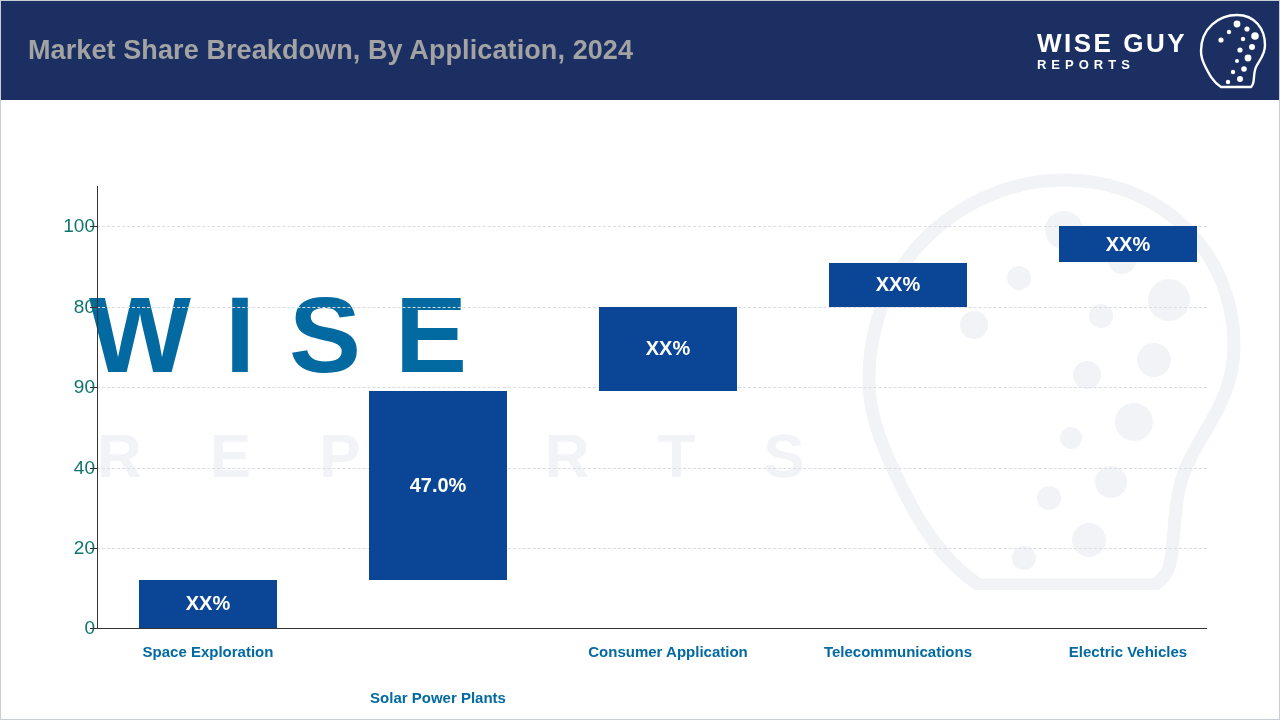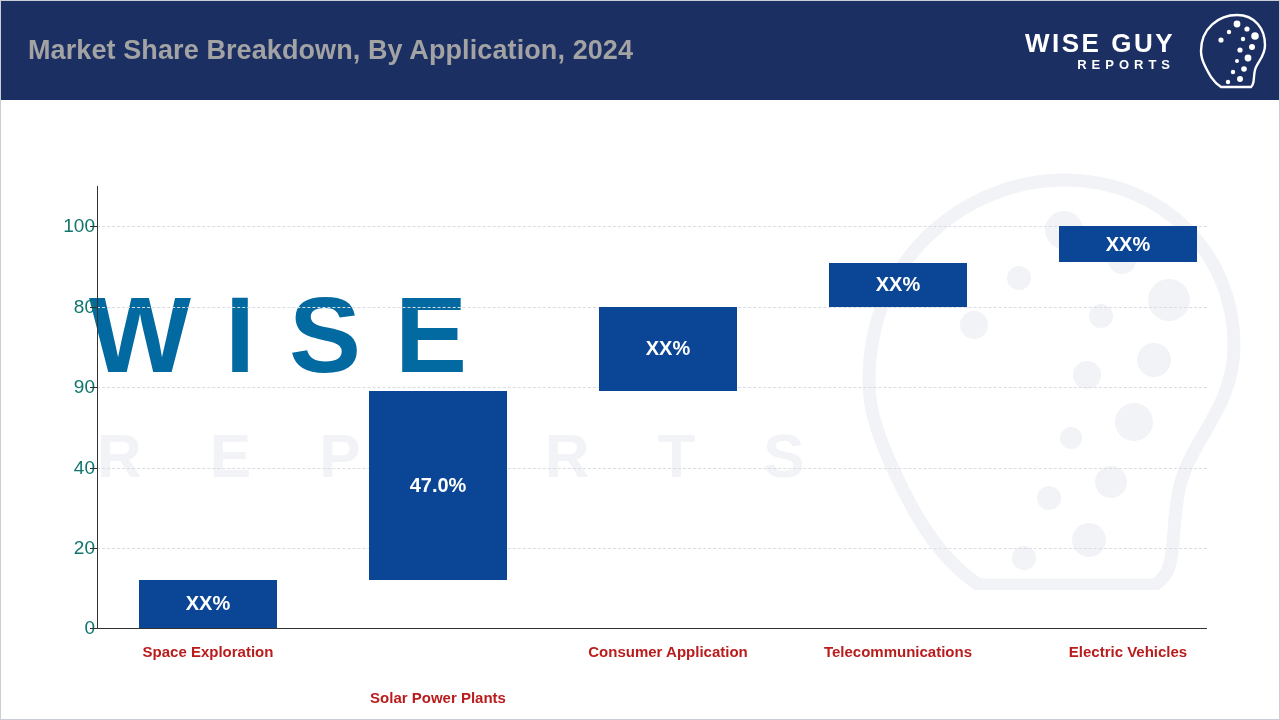--- a/index.html
+++ b/index.html
@@ -40,22 +40,22 @@
     letter-spacing: 0.1px;
     white-space: nowrap;
   }
   .logo {
     margin-right: 12px;
     display: flex;
     align-items: center;
     height: 86px;
   }
   .logo-text {
-    text-align: right;
-    margin-right: 20px;
+    text-align: left;
+    margin-right: 8px;
   }
   .logo-wise {
     color: #ffffff;
     font-size: 26px;
     font-weight: bold;
     letter-spacing: 2.5px;
     line-height: 28px;
     white-space: nowrap;
   }
   .logo-reports {
@@ -171,21 +171,21 @@
     color: #ffffff;
     font-size: 20px;
     font-weight: bold;
     white-space: nowrap;
   }
   .cat-label {
     position: absolute;
     text-align: center;
     font-size: 15px;
     font-weight: bold;
-    color: #b91c1c;
+    color: #0369a1;
     line-height: 20px;
   }
 </style>
 </head>
 <body>
 
 <div class="page">
 
   <div class="header">
     <div class="header-title">Market Share Breakdown, By Application, 2024</div>

